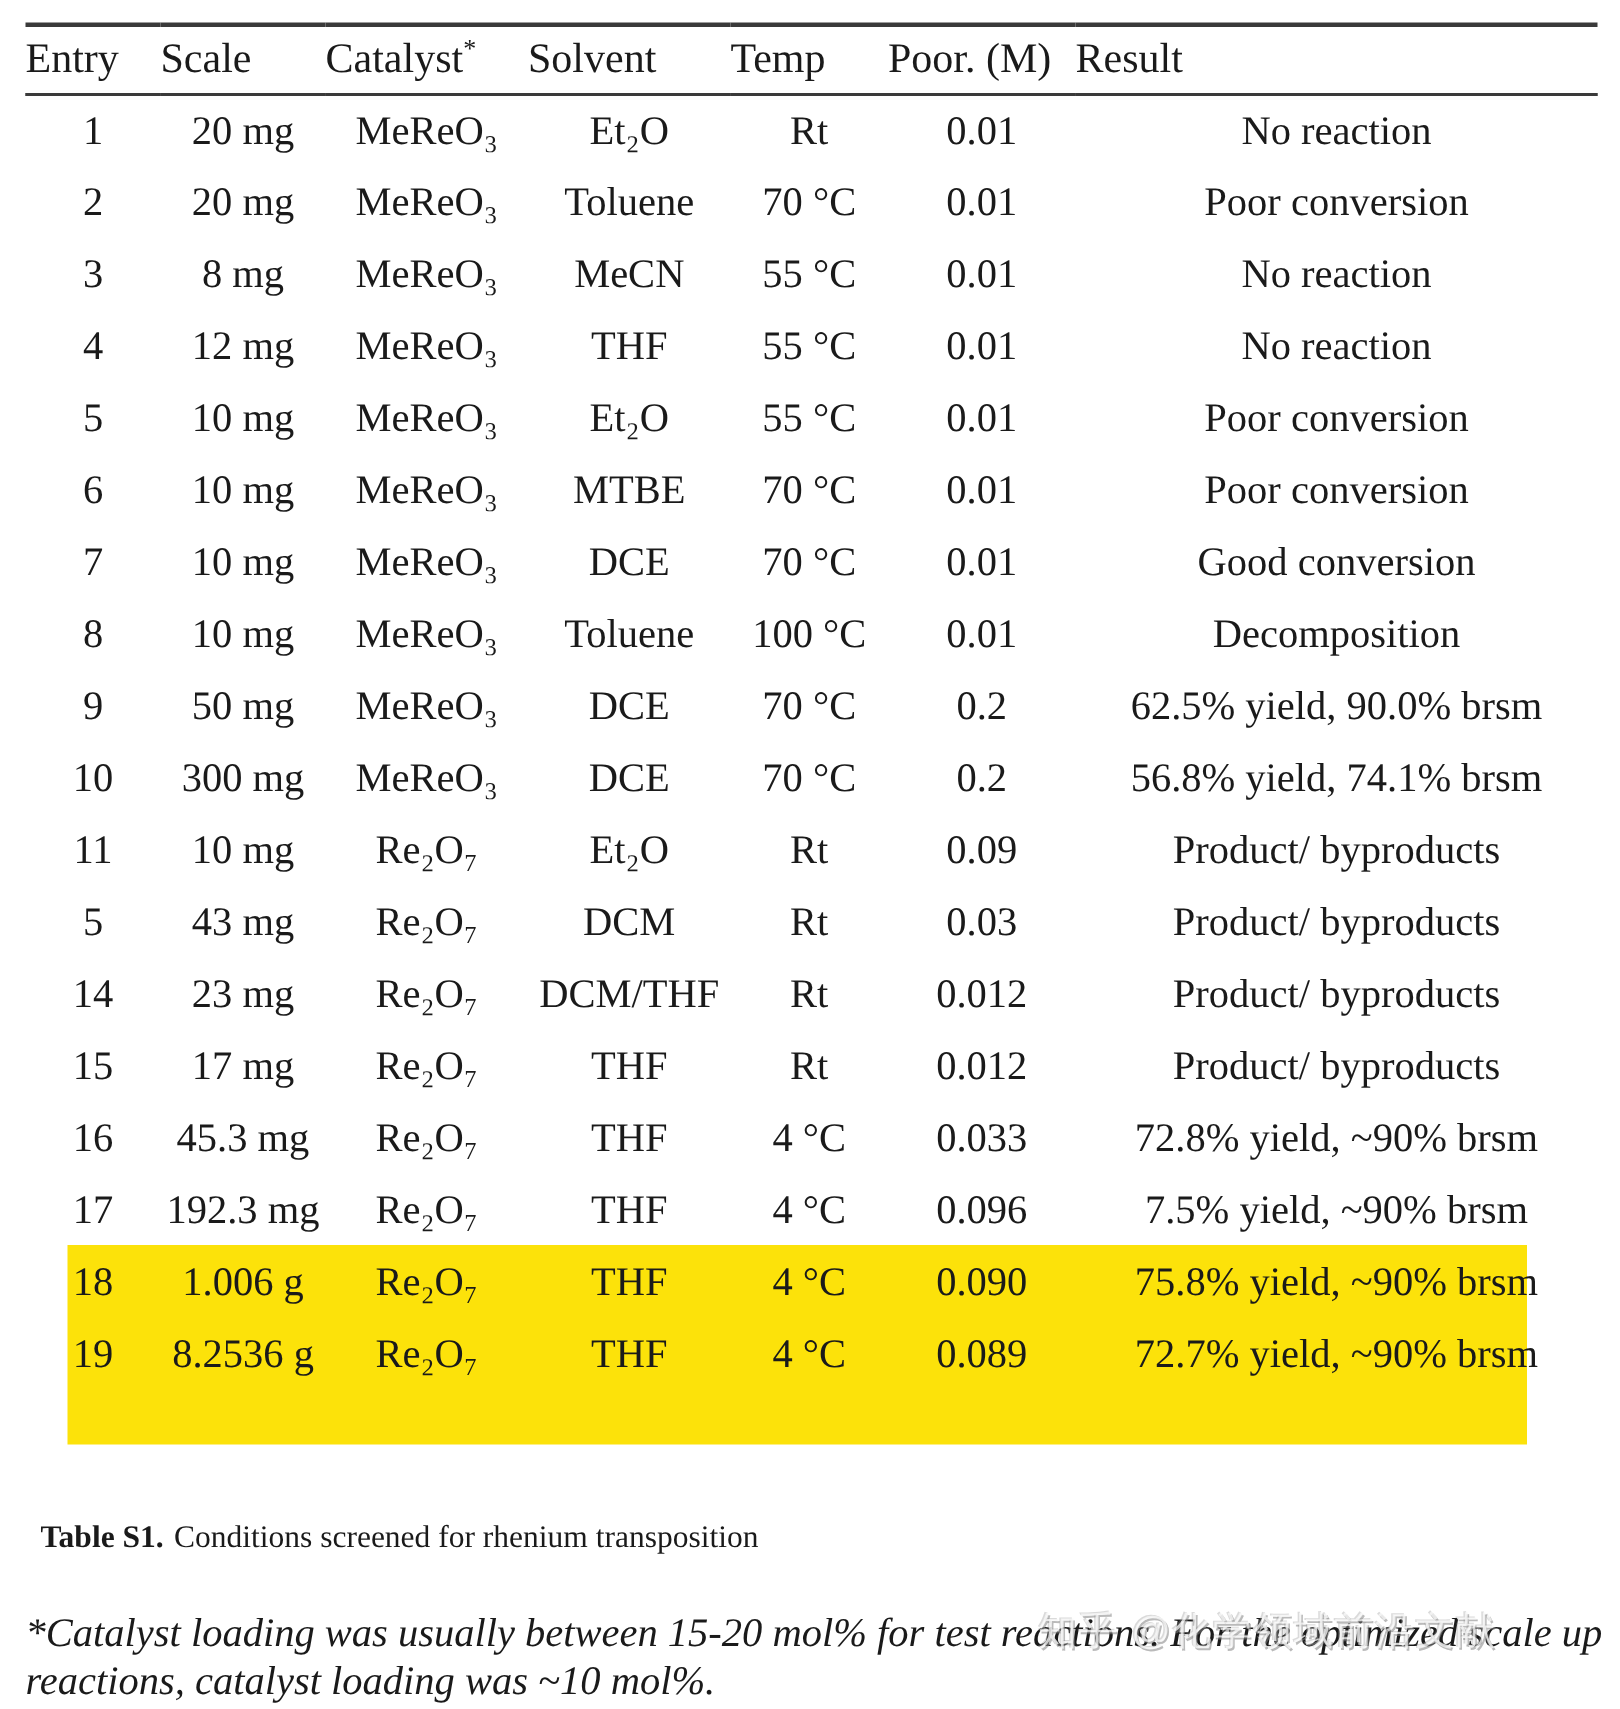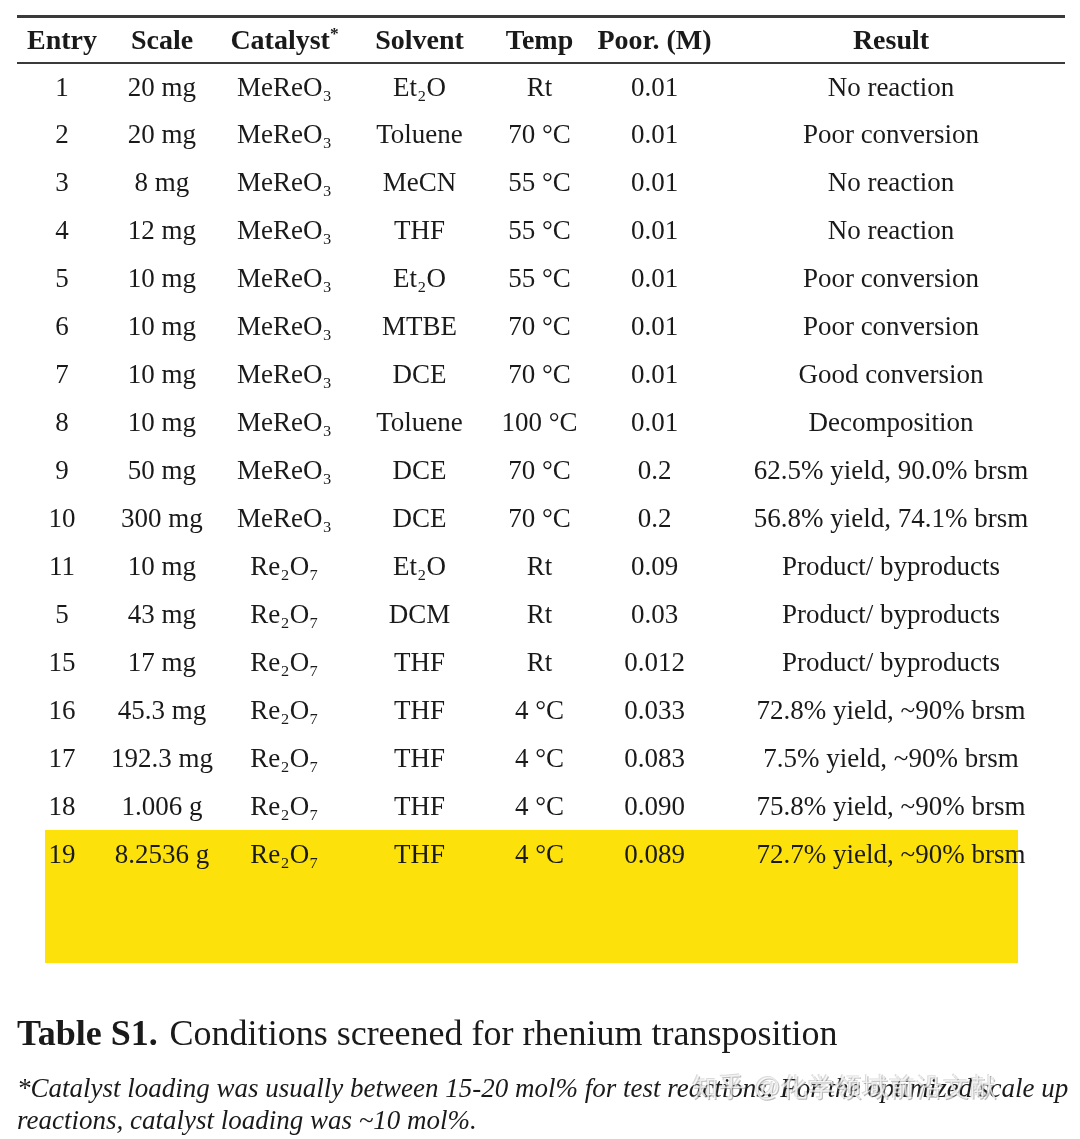--- a/index.html
+++ b/index.html
@@ -36,23 +36,23 @@
     width: 1048px;
     border-collapse: collapse;
     table-layout: fixed;
     z-index: 1;
     border-top: 3px solid #3a3a3a;
   }
   table.data-table thead tr {
     height: 46px;
   }
   table.data-table th {
-    font-weight: bold;
+    font-weight: normal;
     font-size: 28px;
-    text-align: center;
+    text-align: left;
     vertical-align: middle;
     border-bottom: 2px solid #3a3a3a;
     padding: 0;
     white-space: nowrap;
   }
   table.data-table th sup {
     font-size: 0.62em;
     vertical-align: super;
     line-height: 0;
   }
@@ -62,24 +62,24 @@
   table.data-table td {
     font-size: 27px;
     text-align: center;
     vertical-align: middle;
     padding: 0;
     white-space: nowrap;
     background: transparent;
   }
   .caption {
     position: absolute;
-    left: 17px;
+    left: 27px;
     top: 1012px;
     margin: 0;
-    font-size: 36px;
+    font-size: 21px;
     z-index: 1;
   }
   .caption .caption-label {
     font-weight: bold;
   }
   .caption .caption-text {
     margin-left: 0.33em;
   }
   .footnote {
     position: absolute;
@@ -240,20 +240,29 @@
         <tr>
           <td>5</td>
           <td>43 mg</td>
           <td>Re₂O₇</td>
           <td>DCM</td>
           <td>Rt</td>
           <td>0.03</td>
           <td>Product/ byproducts</td>
         </tr>
         <tr>
+          <td>14</td>
+          <td>23 mg</td>
+          <td>Re₂O₇</td>
+          <td>DCM/THF</td>
+          <td>Rt</td>
+          <td>0.012</td>
+          <td>Product/ byproducts</td>
+        </tr>
+        <tr>
           <td>15</td>
           <td>17 mg</td>
           <td>Re₂O₇</td>
           <td>THF</td>
           <td>Rt</td>
           <td>0.012</td>
           <td>Product/ byproducts</td>
         </tr>
         <tr>
           <td>16</td>
@@ -263,21 +272,21 @@
           <td>4 °C</td>
           <td>0.033</td>
           <td>72.8% yield, ~90% brsm</td>
         </tr>
         <tr>
           <td>17</td>
           <td>192.3 mg</td>
           <td>Re₂O₇</td>
           <td>THF</td>
           <td>4 °C</td>
-          <td>0.083</td>
+          <td>0.096</td>
           <td>7.5% yield, ~90% brsm</td>
         </tr>
         <tr>
           <td>18</td>
           <td>1.006 g</td>
           <td>Re₂O₇</td>
           <td>THF</td>
           <td>4 °C</td>
           <td>0.090</td>
           <td>75.8% yield, ~90% brsm</td>

